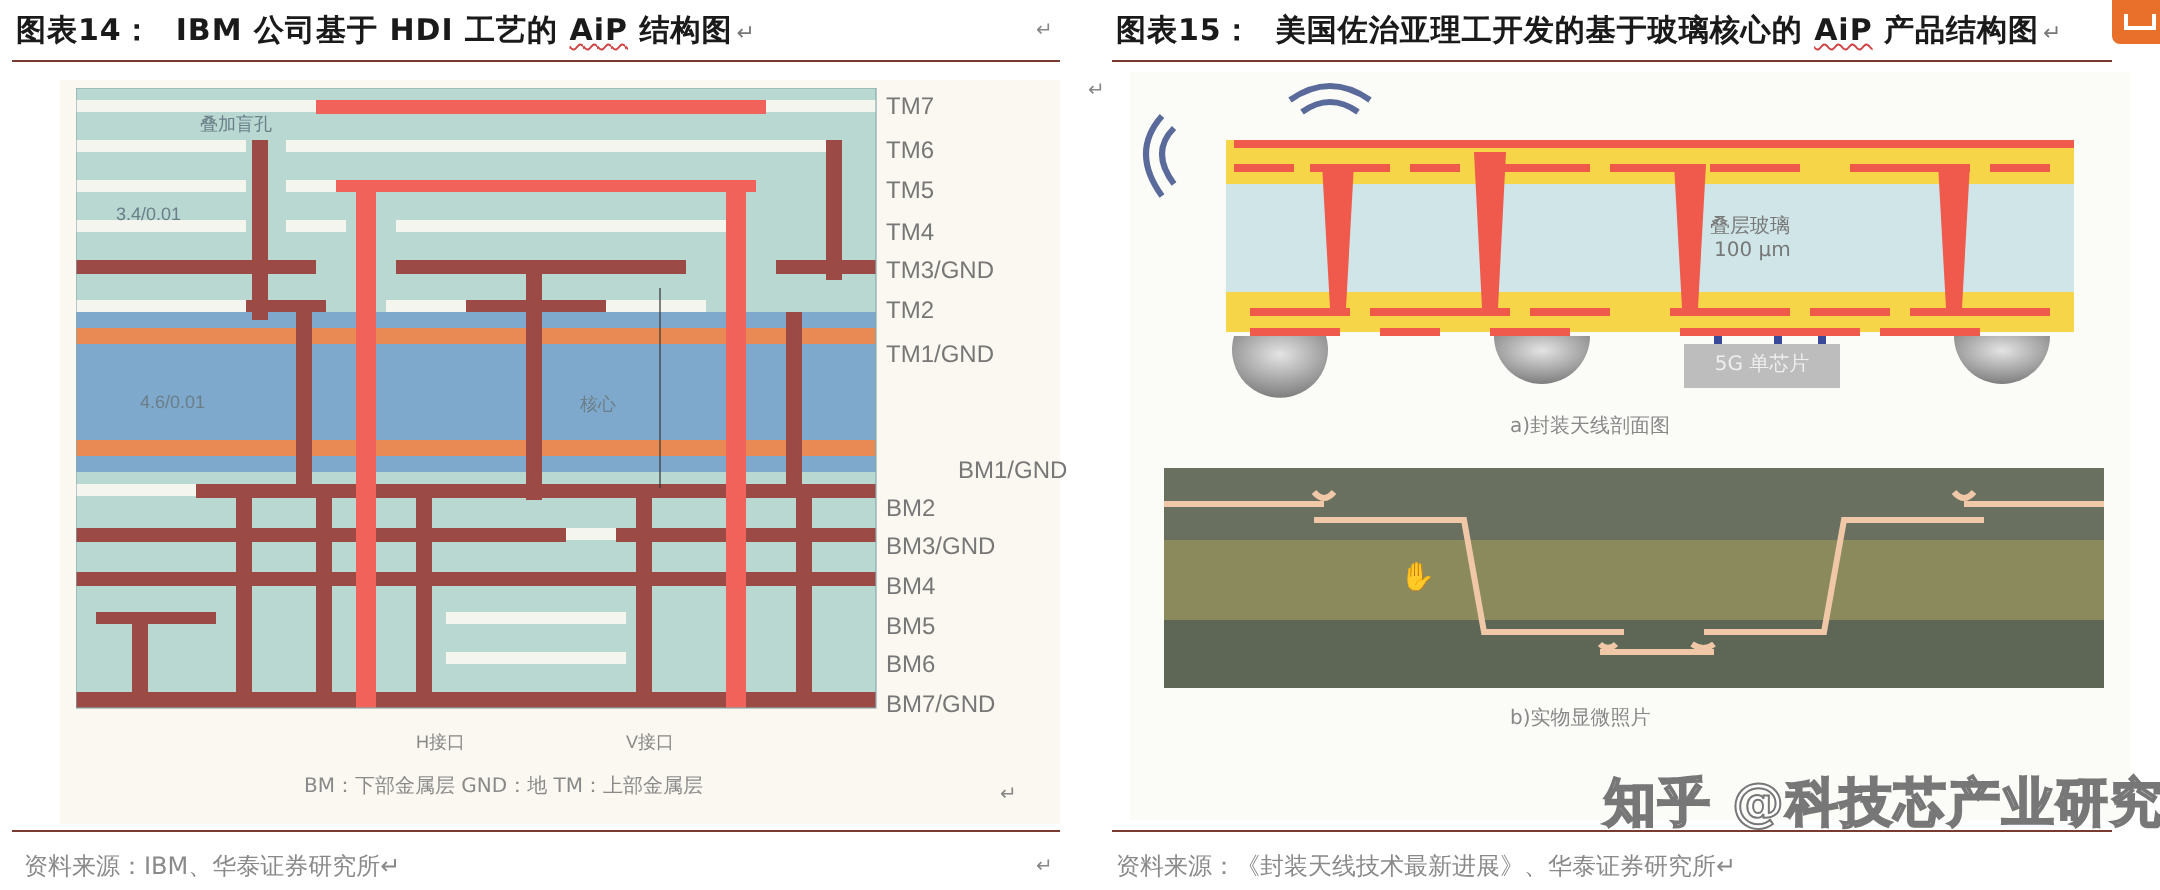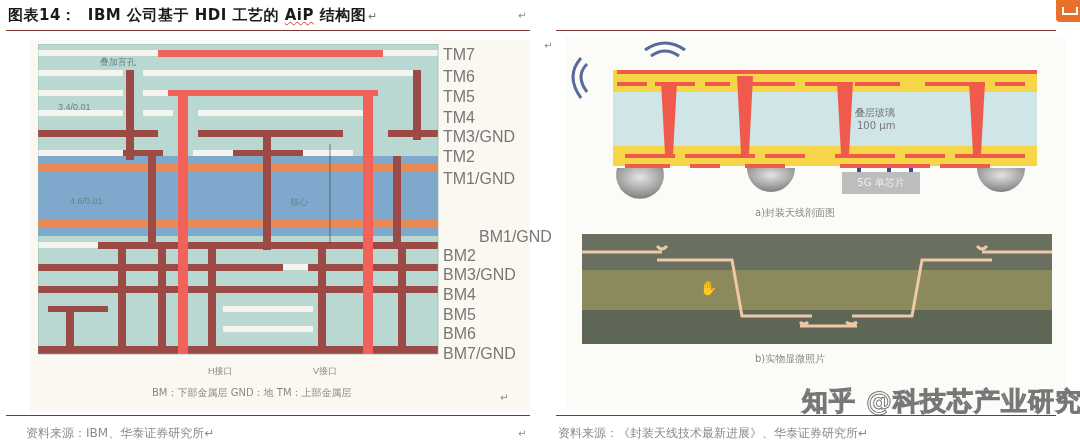--- a/index.html
+++ b/index.html
@@ -7,21 +7,21 @@
   .panel{position:absolute;top:0;height:445px;}
   #left{left:0;width:540px;}
   #right{left:540px;width:540px;}
   .cap{position:absolute;top:6px;font-weight:bold;font-size:15px;color:#1a1a1a;white-space:nowrap;letter-spacing:0.5px;}
   .cap .aip{text-decoration:underline wavy #d04040;text-decoration-thickness:1px;}
   .ret{color:#777;font-weight:normal;font-size:11px;margin-left:2px;}
   .rule{position:absolute;height:1px;background:#7a3a30;}
   .src{position:absolute;top:425px;font-size:12px;color:#8a8a8a;white-space:nowrap;}
   .retmark{position:absolute;font-size:10px;color:#888;}
   .fig{position:absolute;}
-  .layerlabel{position:absolute;font-size:16px;color:#777;font-family:"Liberation Sans",sans-serif;}
+  .layerlabel{position:absolute;font-size:12px;color:#777;font-family:"Liberation Sans",sans-serif;}
   .annot{position:absolute;font-size:9px;color:#6a7e88;font-family:"Liberation Sans",sans-serif;}
   .legend{position:absolute;font-size:10px;color:#8a8a8a;white-space:nowrap;}
   .sublabel{position:absolute;font-size:10px;color:#888;white-space:nowrap;}
   .watermark{position:absolute;font-size:26px;color:#fff;-webkit-text-stroke:1px #777;white-space:nowrap;letter-spacing:1px;font-weight:bold;}
   .chip{position:absolute;background:#bdbdbd;color:#eee;font-size:10px;text-align:center;line-height:22px;}
   .logo{position:absolute;right:0;top:0;width:24px;height:22px;background:#e8702a;border-radius:0 0 0 4px;}
   .logo:after{content:"";position:absolute;left:6px;top:7px;width:12px;height:6px;border:2px solid #fff;border-top:none;}
 </style>
 </head>
 <body>
@@ -119,25 +119,28 @@
     <span class="layerlabel" style="left:413px;top:285px;">BM6</span>
     <span class="layerlabel" style="left:413px;top:305px;">BM7/GND</span>
 
     <span class="annot" style="left:178px;top:325px;color:#888;">H接口</span>
     <span class="annot" style="left:283px;top:325px;color:#888;">V接口</span>
     <span class="legend" style="left:122px;top:346px;">BM：下部金属层    GND：地    TM：上部金属层</span>
     <span class="retmark" style="left:470px;top:352px;">↵</span>
   </div>
 
   <div class="rule" style="left:6px;top:415px;width:524px;"></div>
-  <div class="src" style="left:26px;">资料来源：IBM、华泰证券研究所↵</div>
+  <div class="src" style="left:12px;">资料来源：IBM、华泰证券研究所↵</div>
   <span class="retmark" style="left:518px;top:428px;">↵</span>
 </div>
 
 <div id="right" class="panel">
+  <div class="cap" style="left:18px;">
+    <span>图表15：</span>&nbsp;&nbsp;<span>美国佐治亚理工开发的基于玻璃核心的 </span><span class="aip">AiP</span><span> 产品结构图</span><span class="ret">↵</span>
+  </div>
   <div class="logo"></div>
   <div class="rule" style="left:16px;top:30px;width:500px;"></div>
   <span class="retmark" style="left:4px;top:40px;">↵</span>
 
   <div class="fig" style="left:25px;top:36px;width:500px;height:374px;background:#fbfbf8;">
 
     <svg width="500" height="190" style="position:absolute;left:0;top:0;">
       <g fill="none" stroke="#5a6a9a" stroke-width="3">
         <path d="M22 28 Q10 40 22 56"></path>
         <path d="M16 22 Q0 40 16 62"></path>

